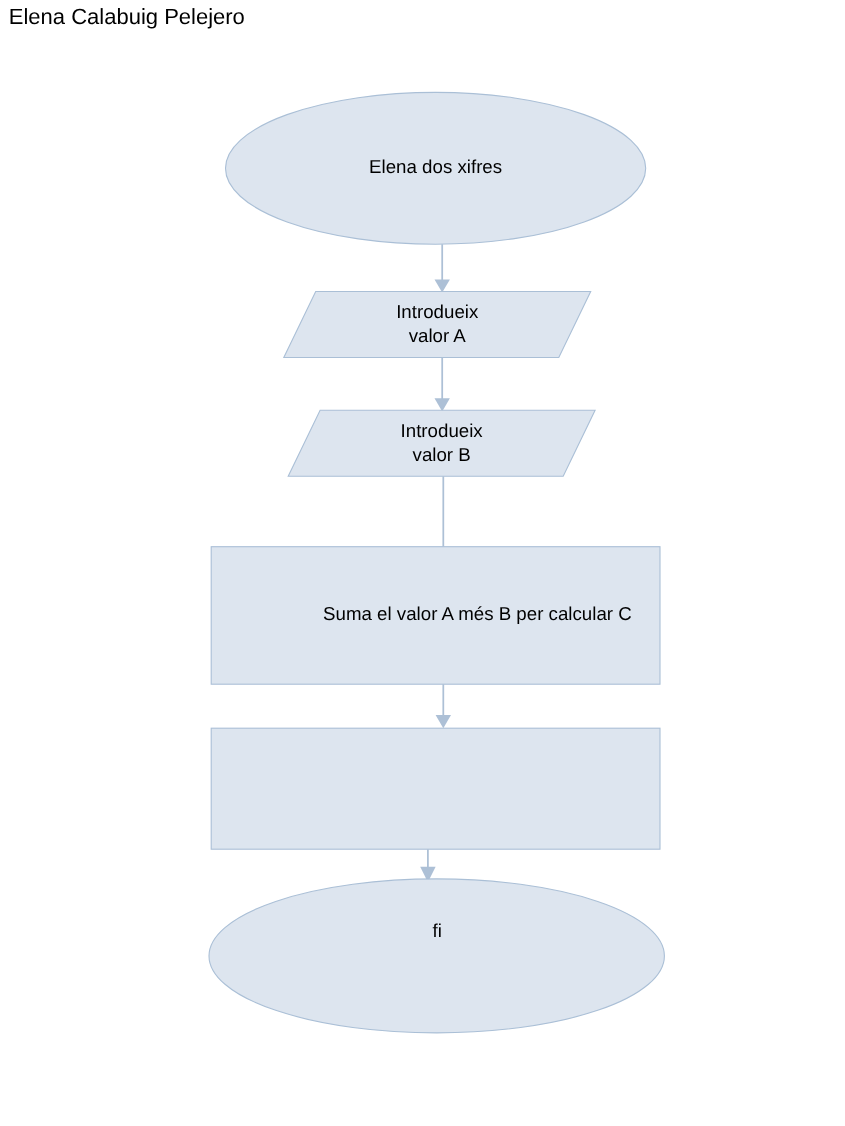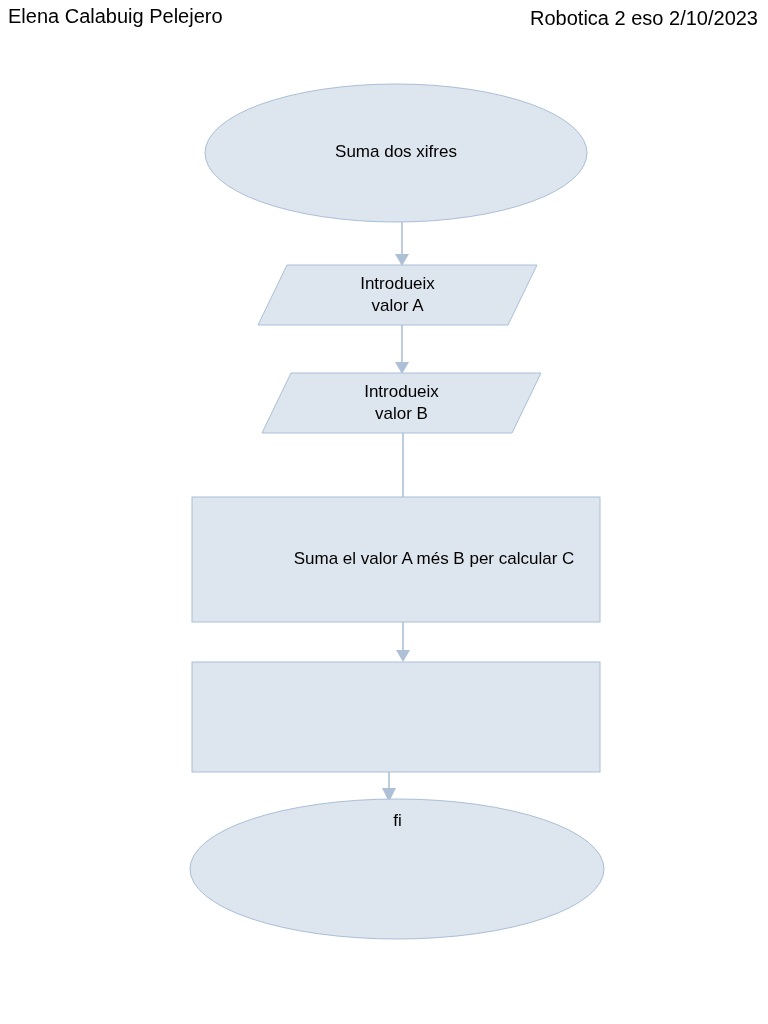--- a/index.html
+++ b/index.html
@@ -81,28 +81,27 @@
     line-height: 22px;
     color: #000000;
     white-space: pre-line;
     pointer-events: none;
   }
   .lbl-start   { left: 205px; top: 141px; width: 382px; }
   .lbl-inA     { left: 258px; top: 273px; width: 279px; }
   .lbl-inB     { left: 262px; top: 381px; width: 279px; }
   .lbl-calc    { left: 192px; top: 548px; width: 484px; }
   .lbl-write   { left: 192px; top: 705px; width: 408px; }
-  .lbl-end     { left: 190px; top: 810px; width: 415px; }
+  .lbl-end     { left: 190px; top: 836px; width: 415px; }
 </style>
 </head>
 <body>
 
 <div class="doc-header">
   <div class="hdr-left">Elena Calabuig Pelejero</div>
-  <div class="hdr-right">Robotica 2 eso 2/10/2023</div>
 </div>
 
 <div class="flowchart">
 
   <svg viewBox="0 0 768 1024" xmlns="http://www.w3.org/2000/svg">
 
     <ellipse class="node-shape" cx="396" cy="153" rx="191" ry="69"></ellipse>
 
     <g>
       <line class="connector-line" x1="402" y1="222" x2="402" y2="258"></line>
@@ -132,21 +131,21 @@
     <rect class="node-shape" x="192" y="662" width="408" height="110"></rect>
 
     <g>
       <line class="connector-line" x1="389" y1="772" x2="389" y2="791"></line>
       <polygon class="connector-head" points="382,788 396,788 389,802"></polygon>
     </g>
 
     <ellipse class="node-shape" cx="397" cy="869" rx="207" ry="70"></ellipse>
   </svg>
 
-  <div class="node-label lbl-start">Suma dos xifres</div>
+  <div class="node-label lbl-start">Elena dos xifres</div>
 
   <div class="node-label lbl-inA">Introdueix
 valor A</div>
 
   <div class="node-label lbl-inB">Introdueix
 valor B</div>
 
   <div class="node-label lbl-calc">Suma el valor A més B per calcular C</div>
 
 

